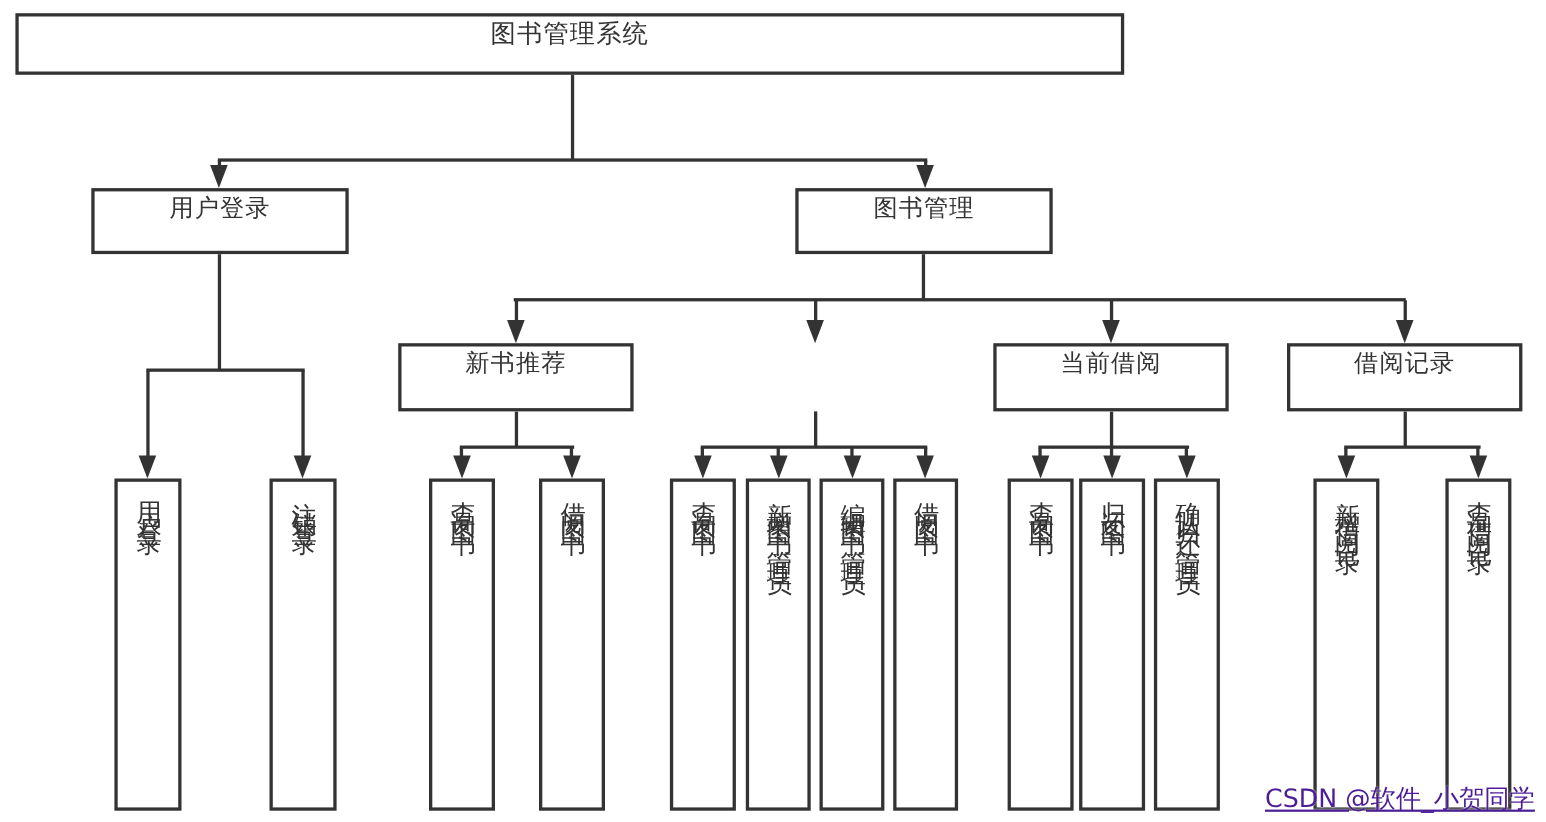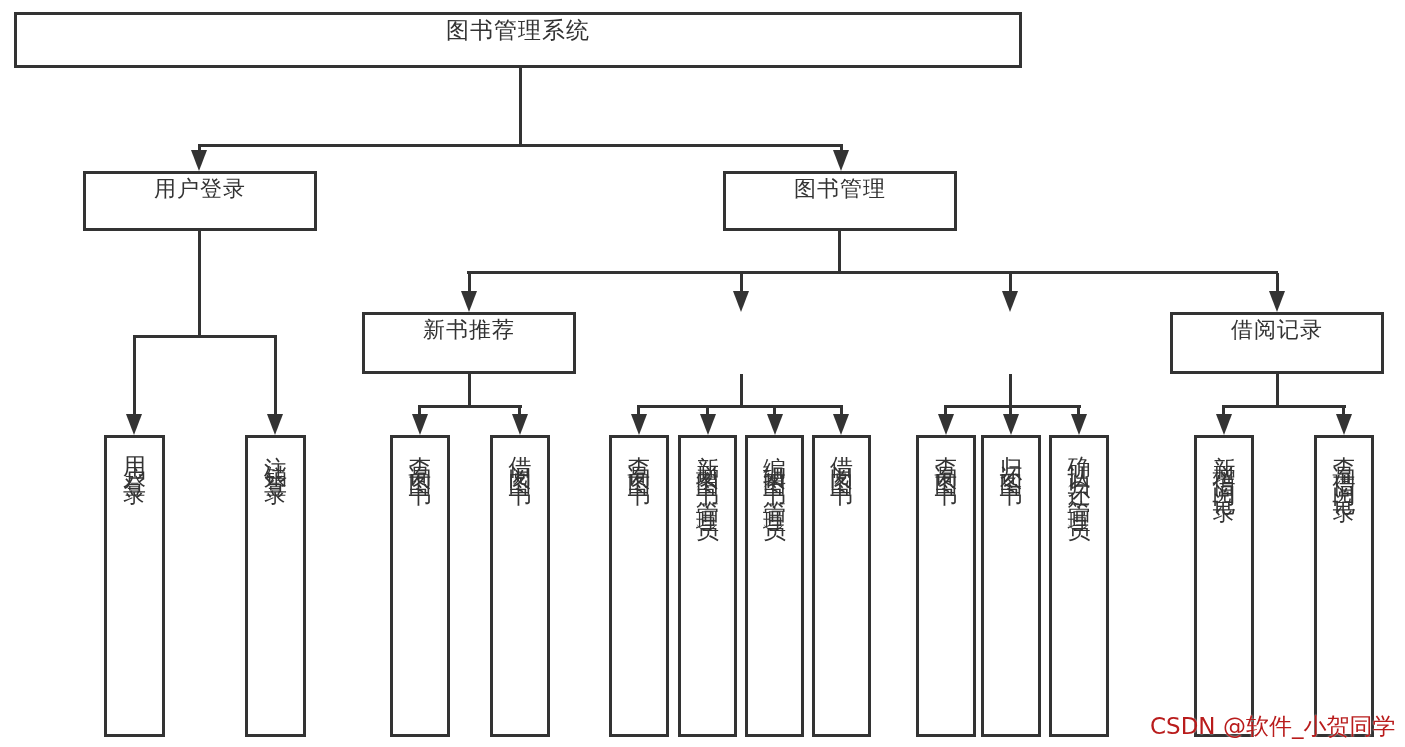--- a/index.html
+++ b/index.html
@@ -40,24 +40,25 @@
     font-size:23px;
     letter-spacing:9px;
     line-height:1;
     white-space:nowrap;
   }
   .watermark{
     position:absolute;
     left:1150px;top:711px;
     width:255px;
     font-size:23px;
-    color:#b91c1c;
+    color:#4c1d95;
     text-shadow:0 0 2px #ffffff;
     white-space:nowrap;
     z-index:10;
+    text-decoration:underline;
   }
 </style>
 </head>
 <body>
 
 <div class="canvas">
 
   <div class="cline" style="left:519px;top:68px;width:3px;height:77px;"></div>
   <div class="cline" style="left:198px;top:144px;width:645px;height:3px;"></div>
   <div class="cline" style="left:198px;top:146px;width:3px;height:10px;"></div>
@@ -124,20 +125,23 @@
   <div class="nbox h" style="left:83px;top:171px;width:234px;height:60px;">
     <span>用户登录</span>
   </div>
   <div class="nbox h" style="left:362px;top:312px;width:214px;height:62px;">
     <span>新书推荐</span>
   </div>
 
   <div class="nbox h" style="left:723px;top:171px;width:234px;height:60px;">
     <span>图书管理</span>
   </div>
+  <div class="nbox h" style="left:903px;top:312px;width:214px;height:62px;">
+    <span>当前借阅</span>
+  </div>
   <div class="nbox h" style="left:1170px;top:312px;width:214px;height:62px;">
     <span>借阅记录</span>
   </div>
 
   <div class="nbox leaf" style="left:104px;top:435px;width:61px;height:302px;">
     <span>用户登录</span>
   </div>
   <div class="nbox leaf" style="left:245px;top:435px;width:61px;height:302px;">
     <span>注销登录</span>
   </div>

